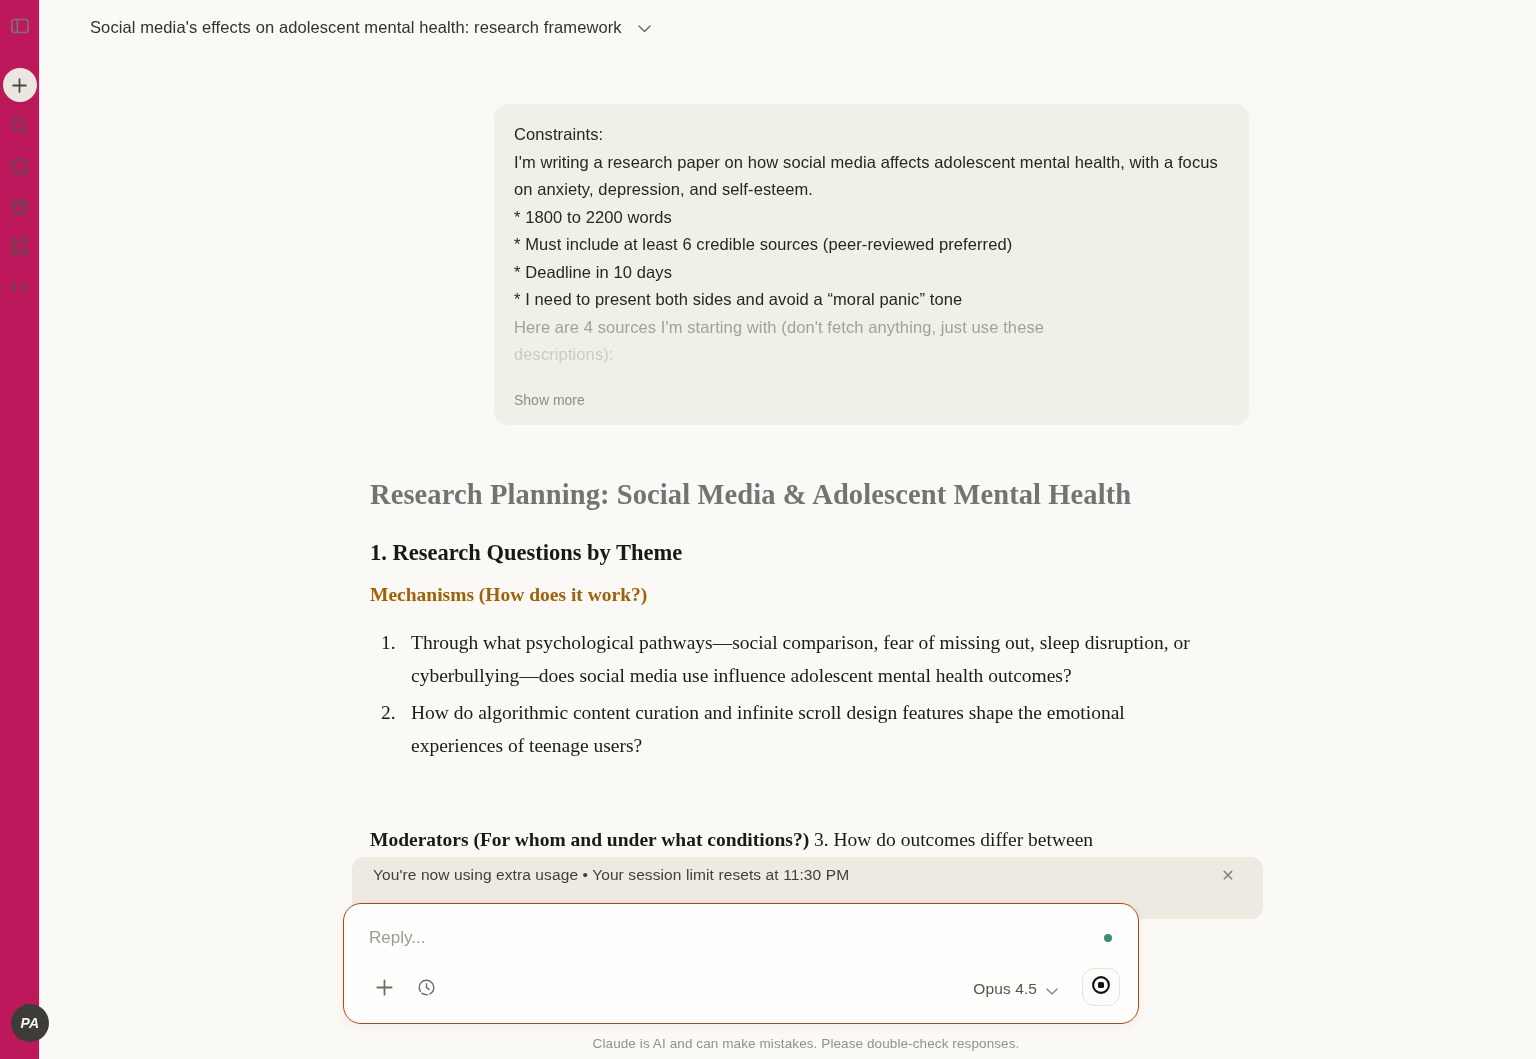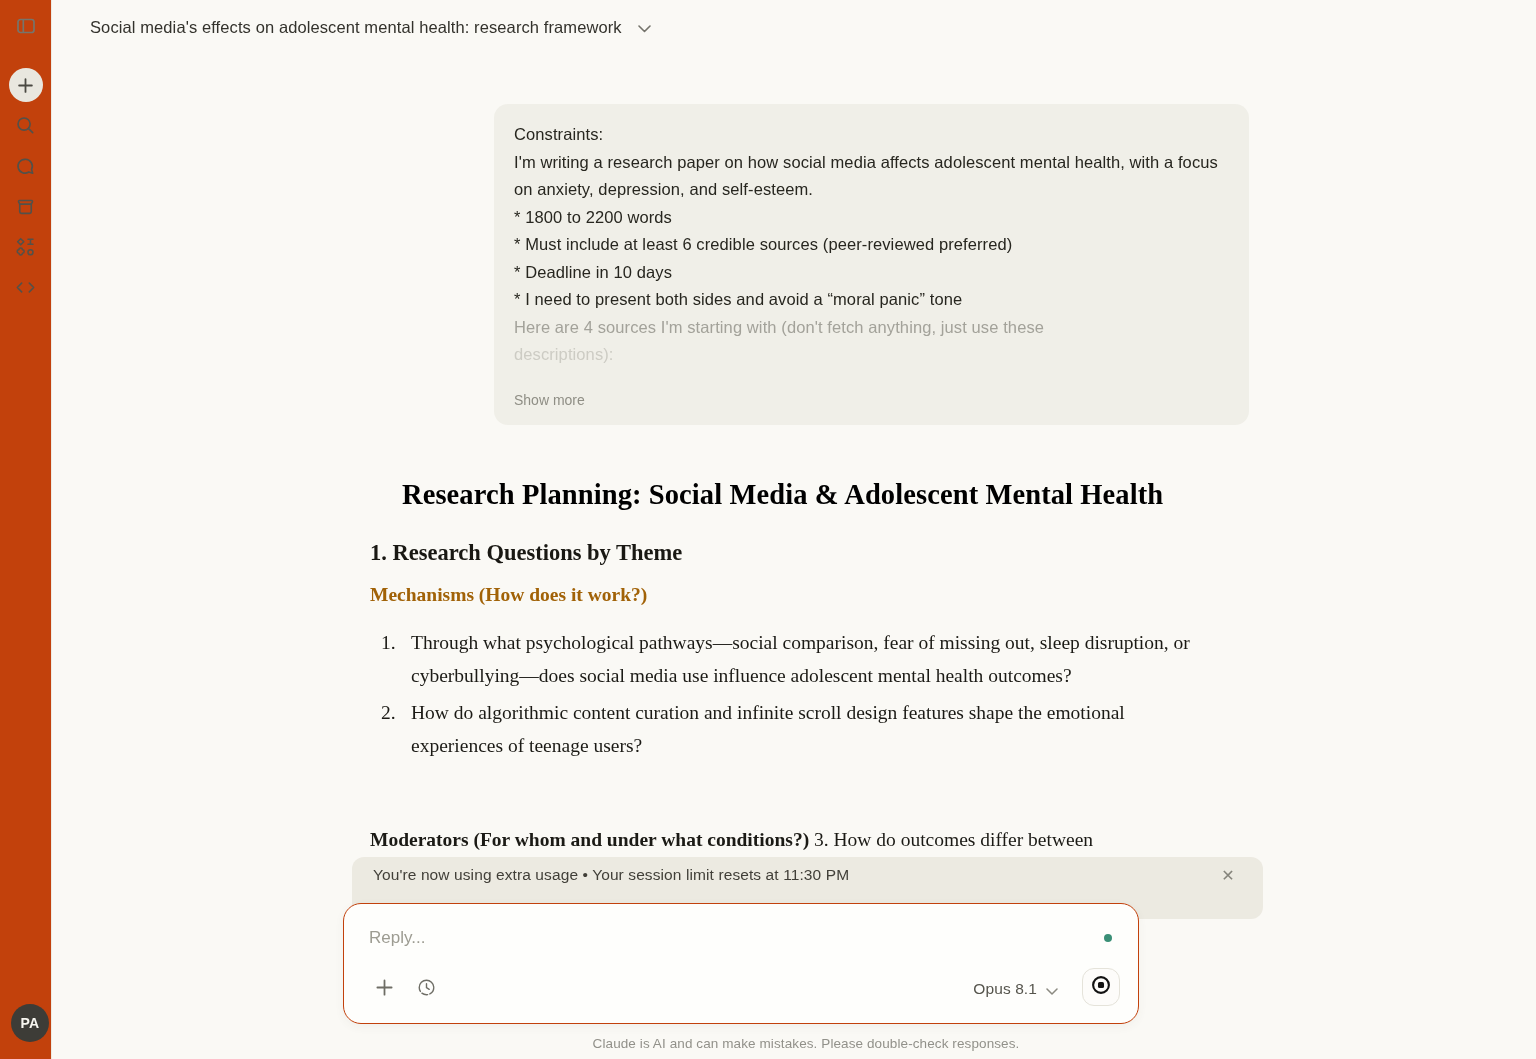--- a/index.html
+++ b/index.html
@@ -7,22 +7,22 @@
   body {
     font-family: "Liberation Sans", sans-serif;
     background: #faf9f5;
     color: #27261f;
     overflow: hidden;
   }
   #page { position: relative; width: 1536px; height: 1059px; background: #faf9f5; }
 
   
   .sidebar {
-    position: absolute; left: 0; top: 0; width: 52px; height: 1059px;
-    background: #c2410c; border-right: 1px solid #edebe3;
+    position: absolute; left: 0; top: 0; width: 40px; height: 1059px;
+    background: #be185d; border-right: 1px solid #edebe3; font-style: italic;
   }
   .sb-btn {
     position: absolute; left: 50%; transform: translateX(-50%);
     width: 34px; height: 34px; border-radius: 50%;
     display: flex; align-items: center; justify-content: center;
     cursor: pointer; color: #52514a;
   }
   .sb-btn svg { display: block; }
   .sb-toggle { top: 9px; }
   .sb-plus  { top: 68px;  background: #e9e7df; }
@@ -52,21 +52,21 @@
     background: #f0efe8; border-radius: 14px;
     padding: 17px 20px 16px 20px;
   }
   .bubble .msg { font-size: 16.5px; line-height: 27.5px; color: #27261f; letter-spacing: .1px; }
   .bubble .line { display: block; }
   .bubble .dim  { color: #a3a29a; }
   .bubble .dimmer { color: #cdccc4; }
   .show-more {
     display: inline-block; margin-top: 23px; font-size: 14px; color: #8f8e85; cursor: pointer;
   }
-  .resp-h1 { position: absolute; left: 370px; top: 479px; width: 860px; font-family: "Liberation Serif", serif; font-size: 28.5px; font-weight: 700; color: #000000; letter-spacing: .1px; margin-left: 32px; }
+  .resp-h1 { position: absolute; left: 370px; top: 479px; width: 860px; font-family: "Liberation Serif", serif; font-size: 28.5px; font-weight: 700; color: #737373; letter-spacing: .1px; }
   .resp-h2 { position: absolute; left: 370px; top: 540px; width: 860px; font-family: "Liberation Serif", serif; font-size: 22.5px; font-weight: 700; color: #191813; }
   .resp-h3 { position: absolute; left: 370px; top: 584px; width: 860px; font-family: "Liberation Serif", serif; font-size: 19.5px; font-weight: 700; color: #a16207; }
   .resp-list { position: absolute; left: 370px; top: 627px; width: 832px; font-family: "Liberation Serif", serif; }
   .resp-li { position: relative; padding-left: 41px; font-size: 19.5px; line-height: 32.5px; color: #1b1a15; margin-bottom: 5px; }
   .resp-li .marker { position: absolute; left: 11px; top: 0; }
   .resp-para { position: absolute; left: 370px; top: 824px; width: 840px; font-family: "Liberation Serif", serif; font-size: 19.5px; line-height: 32px; color: #1b1a15; }
   .resp-para b { font-weight: 700; }
 
   
   .banner {
@@ -244,21 +244,21 @@
     <div class="tool tool-history">
       <span>
         <svg width="21" height="21" viewBox="0 0 24 24" fill="none" stroke="#6e6d65" stroke-width="1.6" stroke-linecap="round">
           <circle cx="12" cy="12" r="8.3" stroke-dasharray="9 2.6 7 2.6 30"></circle>
           <path d="M12 7.6v4.6l3.1 1.9"></path>
         </svg>
       </span>
     </div>
 
     <div class="model-select">
-      <span class="model-label">Opus 8.1</span>
+      <span class="model-label">Opus 4.5</span>
       <span class="chev">
         <svg width="12" height="7" viewBox="0 0 12 7" fill="none" stroke="#8b8a81" stroke-width="1.5" stroke-linecap="round" stroke-linejoin="round">
           <path d="M1 1l5 5 5-5"></path>
         </svg>
       </span>
     </div>
 
     <div class="dictate-btn">
       <span>
         <svg width="22" height="22" viewBox="0 0 24 24">

